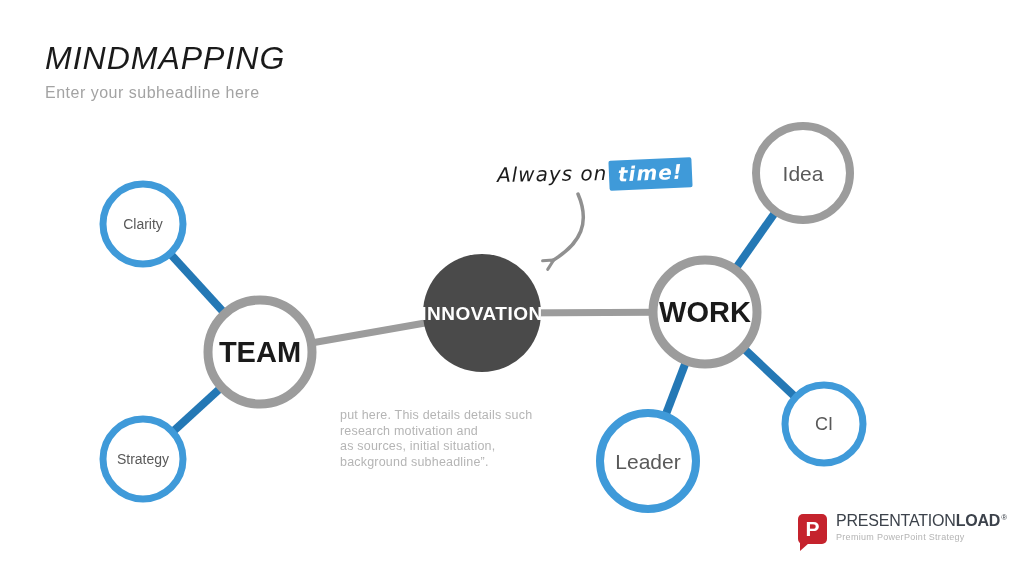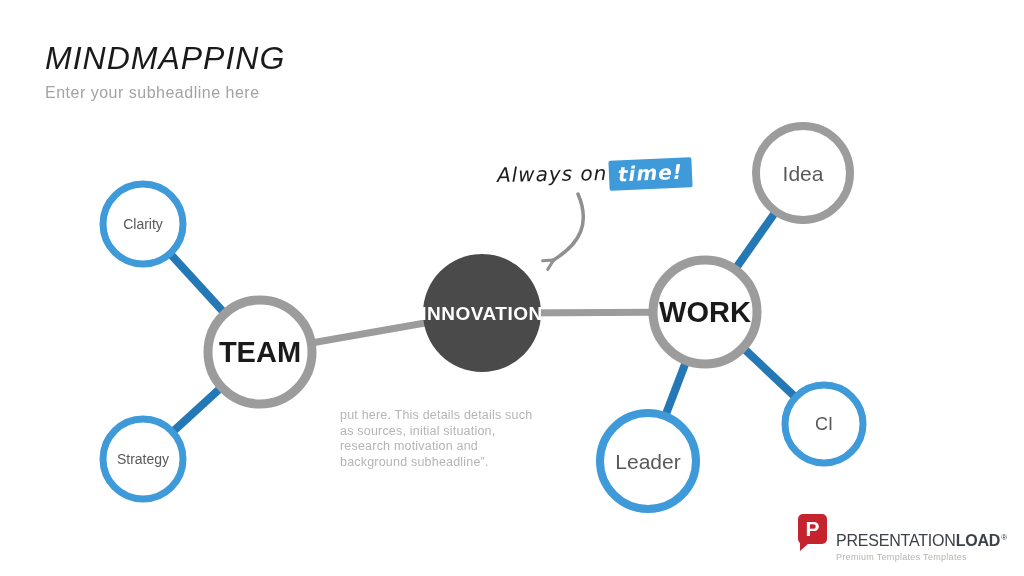--- a/index.html
+++ b/index.html
@@ -59,21 +59,21 @@
   .logo{position:absolute;left:798px;top:512px;display:flex;align-items:flex-start;gap:9px;}
   .logo-mark{
     position:relative;width:29px;height:30px;background:var(--logo-red);
     border-radius:5px;color:#fff;display:flex;align-items:center;justify-content:center;
     font-size:21px;font-weight:700;margin-top:2px;
   }
   .logo-mark::after{
     content:"";position:absolute;left:2px;bottom:-7px;width:0;height:0;
     border-top:8px solid var(--logo-red);border-right:9px solid transparent;
   }
-  .logo-line{font-size:16px;letter-spacing:-0.2px;color:var(--logo-dark);white-space:nowrap;margin-top:20px;}
+  .logo-line{font-size:16px;letter-spacing:-0.2px;color:var(--logo-dark);white-space:nowrap;}
   .brand1{font-weight:400;}
   .brand2{font-weight:700;}
   .reg{font-size:8px;vertical-align:super;margin-left:1px;}
   .tagline{font-size:9px;color:var(--tagline-gray);margin-top:2px;letter-spacing:0.3px;}
 </style>
 </head>
 <body>
 
 <div class="slide">
 
@@ -118,30 +118,30 @@
     <text x="648" y="461" class="node-label lbl-lg">Leader</text>
   </svg>
 
   <div class="annotation">
     <span class="plain">Always on</span>
     <span class="hl">time!</span>
   </div>
 
   <div class="note">
     <div>put here. This details details such</div>
+    <div>research motivation and</div>
     <div>as sources, initial situation,</div>
-    <div>research motivation and</div>
     <div>background subheadline”.</div>
   </div>
 
   <div class="logo">
     <div class="logo-mark">
       <span>P</span>
     </div>
     <div class="logo-text">
       <div class="logo-line">
         <span class="brand1">PRESENTATION</span><span class="brand2">LOAD</span><span class="reg">®</span>
       </div>
-      <div class="tagline">Premium Templates Templates</div>
+      <div class="tagline">Premium PowerPoint Strategy</div>
     </div>
   </div>
 
 </div>
 
 </body></html>

